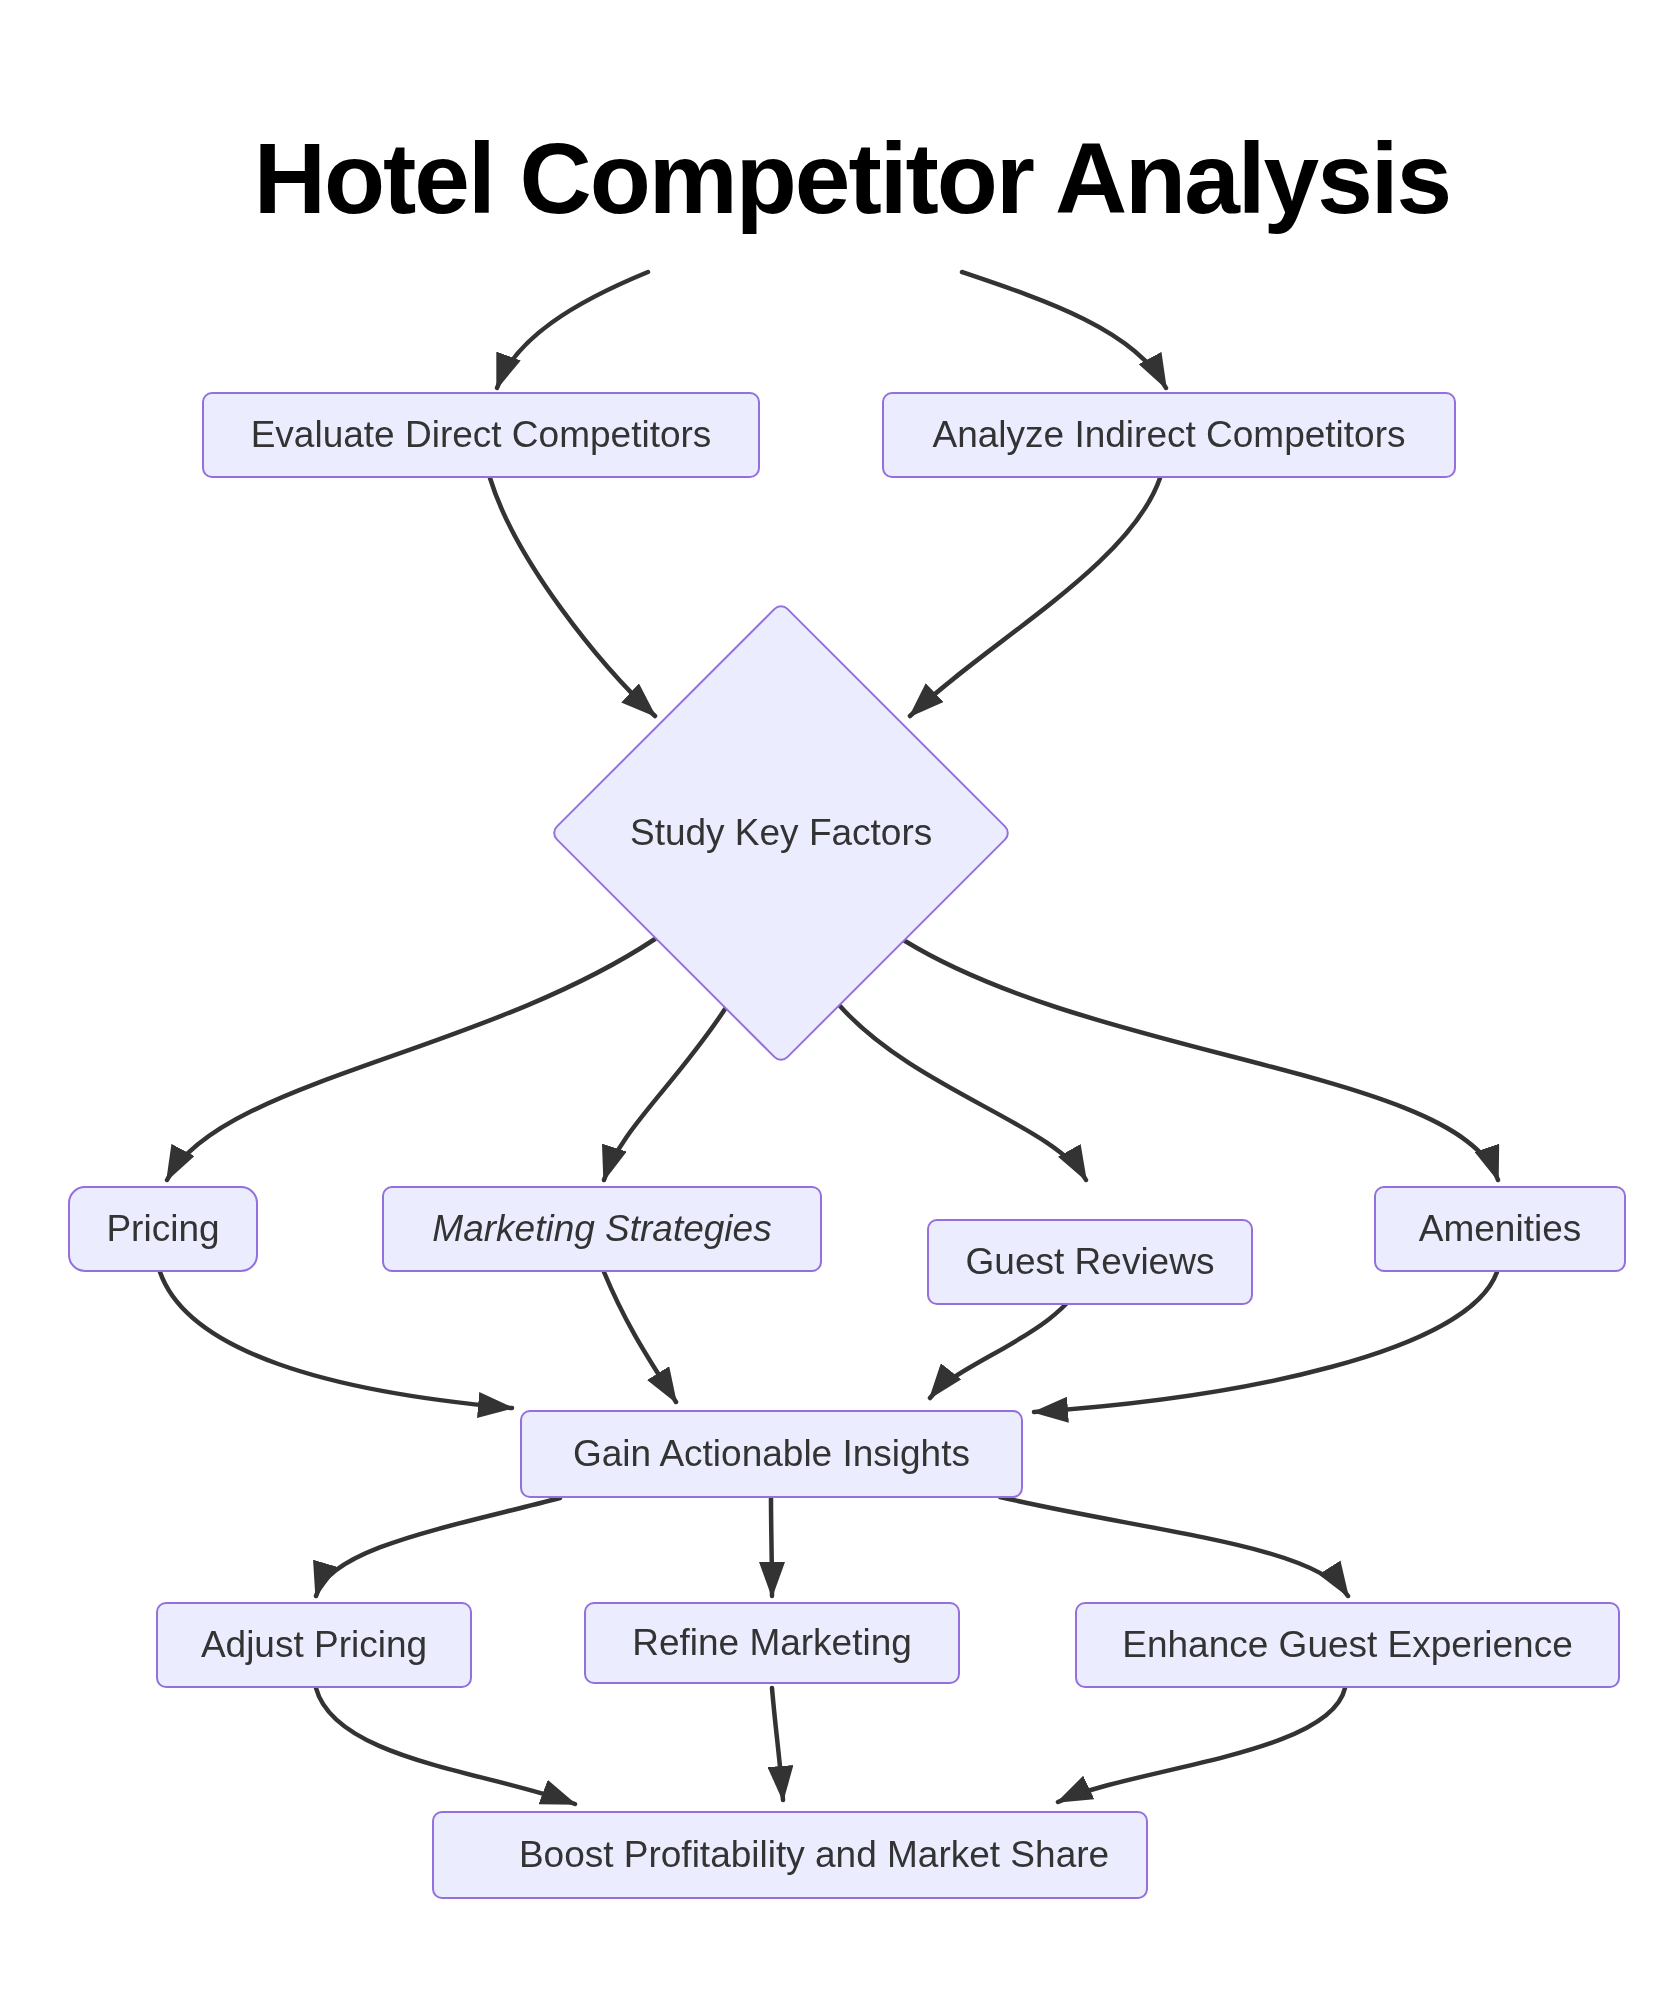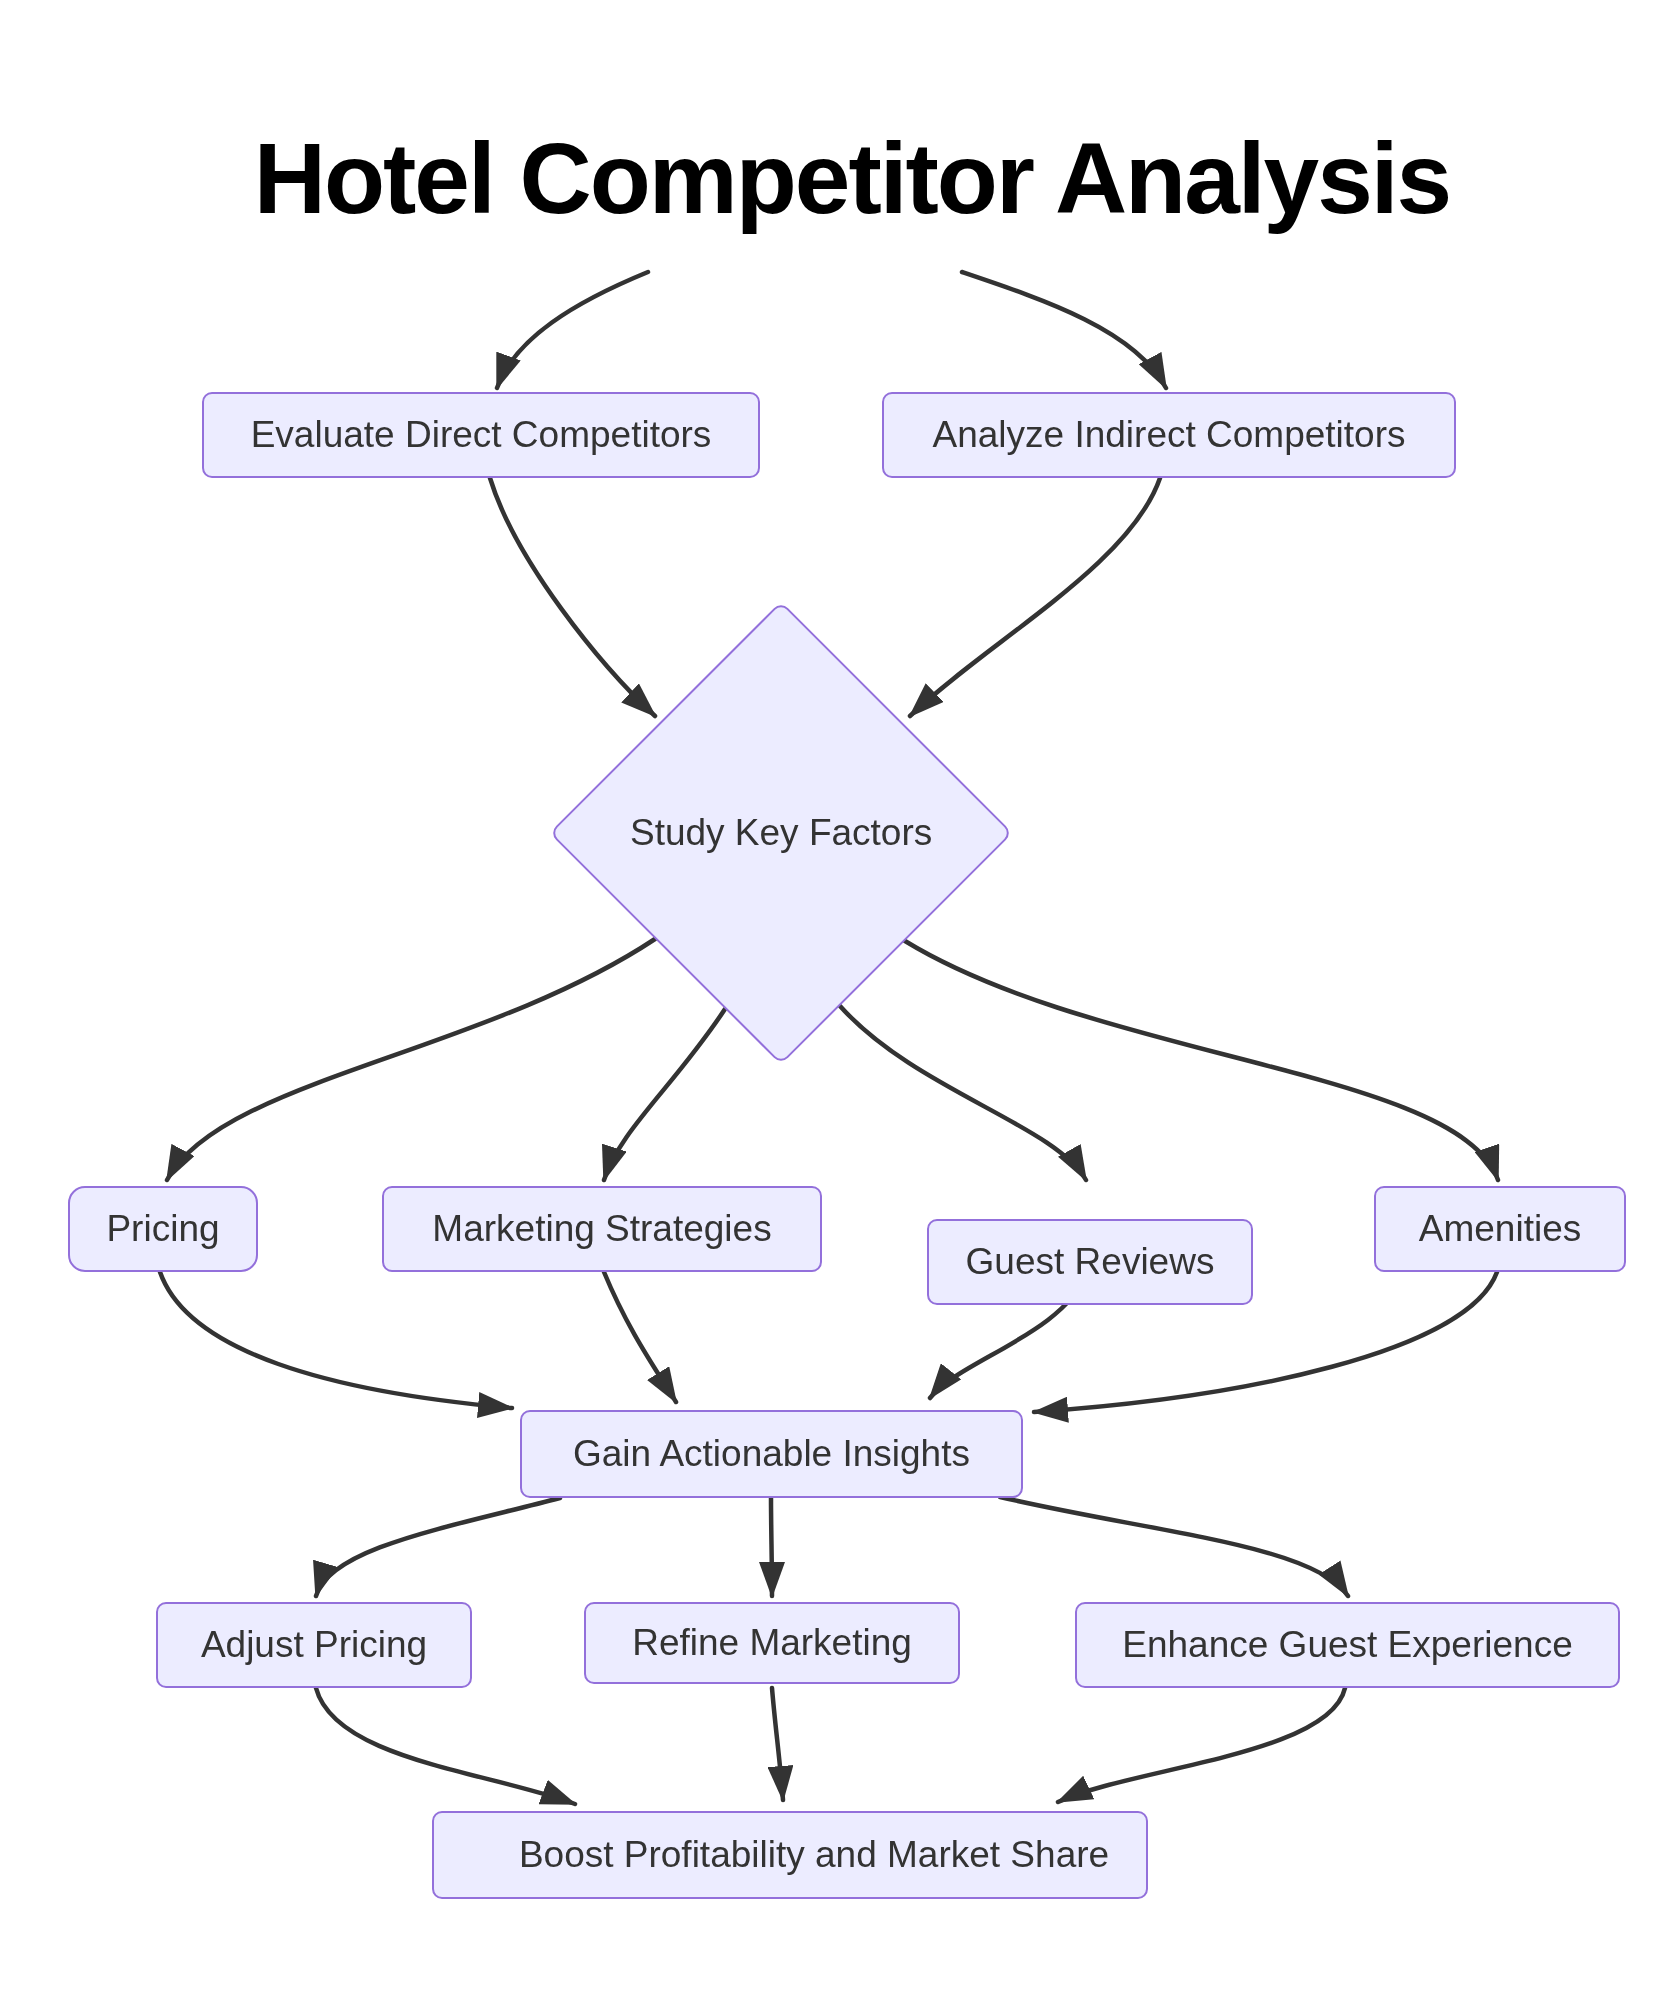--- a/index.html
+++ b/index.html
@@ -96,21 +96,21 @@
   </div>
 
   <div class="node diamond" style="left:617px; top:669px; width:328px; height:328px;">
     <span class="lbl">Study Key Factors</span>
   </div>
 
   <div class="node" style="left:68px; top:1186px; width:190px; height:86px;border-radius:17px;">
     <span class="lbl">Pricing</span>
   </div>
 
-  <div class="node" style="left:382px; top:1186px; width:440px; height:86px;">
+  <div class="node" style="left:382px; top:1186px; width:440px; height:86px;font-style:italic;">
     <span class="lbl">Marketing Strategies</span>
   </div>
 
   <div class="node" style="left:927px; top:1186px; width:326px; height:86px;margin-top:33px;">
     <span class="lbl">Guest Reviews</span>
   </div>
 
   <div class="node" style="left:1374px; top:1186px; width:252px; height:86px;">
     <span class="lbl">Amenities</span>
   </div>

